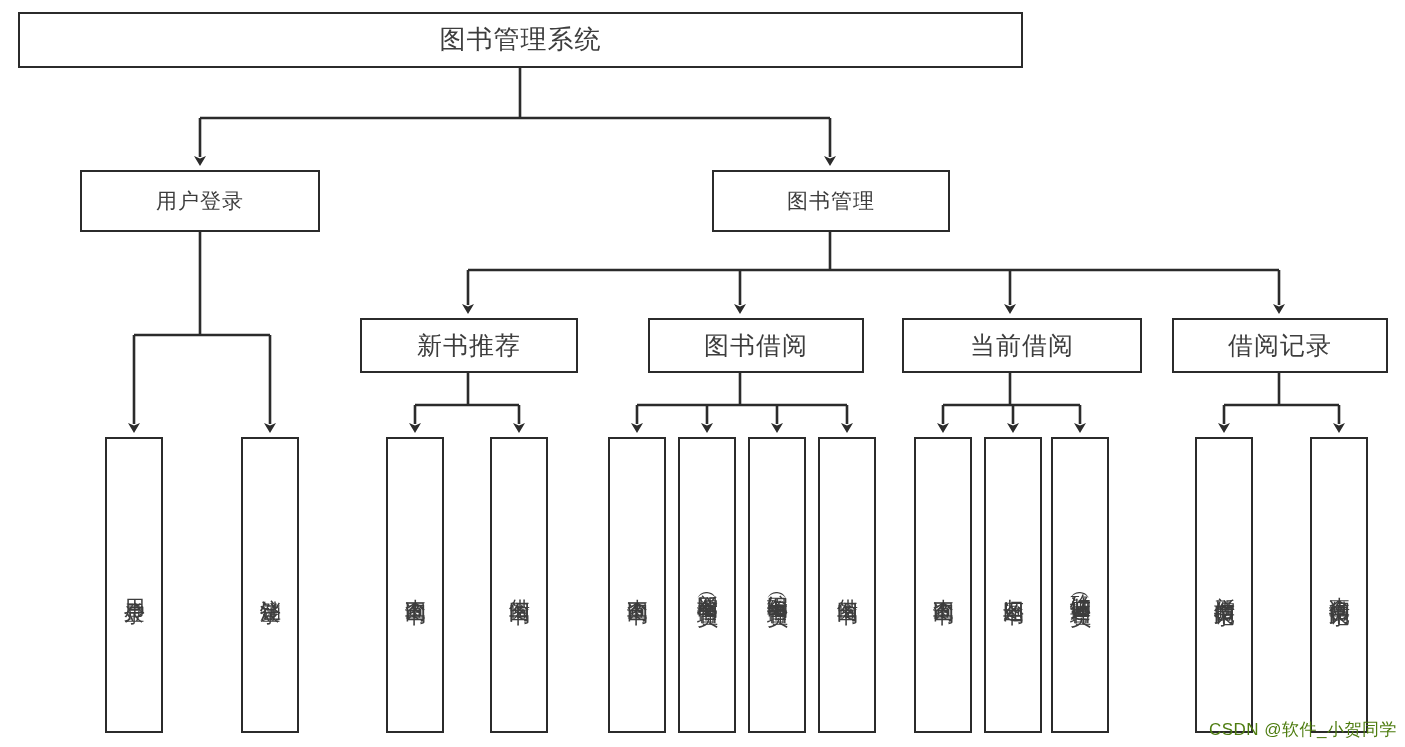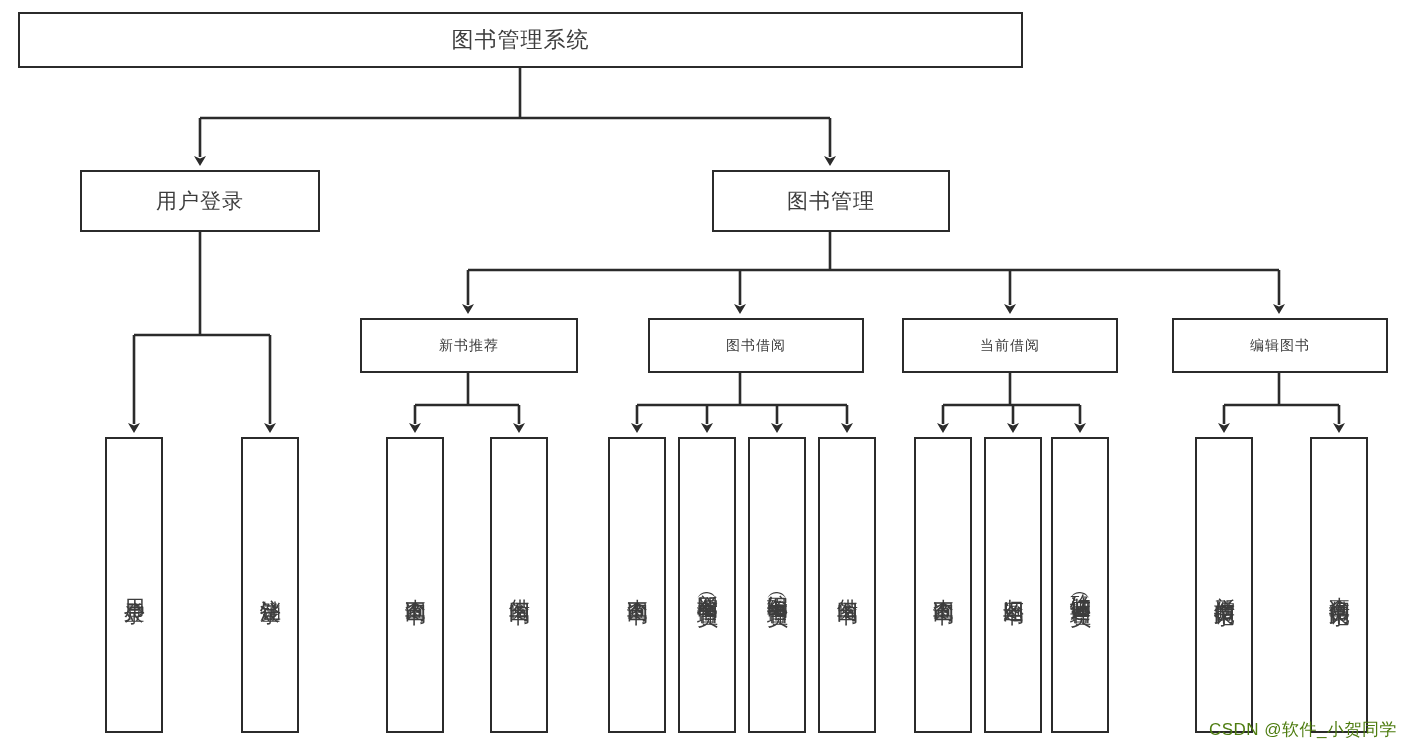--- a/index.html
+++ b/index.html
@@ -36,23 +36,23 @@
     justify-content: center;
     color: #3a3a3a;
   }
   .node .label {
     font-size: 21px;
     line-height: 1.15;
     letter-spacing: 1px;
     white-space: nowrap;
     color: #3d3d3d;
   }
-  .node.root .label { font-size: 22px; }
+  .node.root .label { font-size: 26px; }
   .node.level2 .label { font-size: 21px; }
-  .node.level3 .label { font-size: 14px; }
+  .node.level3 .label { font-size: 25px; }
   .node.leaf {
     align-items: center;
     justify-content: center;
     padding-top: 2px;
   }
   .node.leaf .label {
     writing-mode: vertical-rl;
     text-orientation: upright;
     font-size: 21px;
     line-height: 1.28;
@@ -136,25 +136,25 @@
   <div class="node level2" style="left:712px; top:170px; width:238px; height:62px;text-align:right;">
     <span class="label">图书管理</span>
   </div>
 
   <div class="node level3" style="left:360px; top:318px; width:218px; height:55px;">
     <span class="label">新书推荐</span>
   </div>
   <div class="node level3" style="left:632px; top:318px; width:216px; height:55px;margin-left:16px;">
     <span class="label">图书借阅</span>
   </div>
-  <div class="node level3" style="left:902px; top:318px; width:216px; height:55px;">
+  <div class="node level3" style="left:902px; top:318px; width:240px; height:55px;">
     <span class="label">当前借阅</span>
   </div>
   <div class="node level3" style="left:1172px; top:318px; width:216px; height:55px;">
-    <span class="label">编辑图书</span>
+    <span class="label">借阅记录</span>
   </div>
 
   <div class="node leaf" style="left:105px; top:437px; width:58px; height:296px;">
     <span class="label">用户登录</span>
   </div>
   <div class="node leaf" style="left:241px; top:437px; width:58px; height:296px;">
     <span class="label">注销登录</span>
   </div>
 
   <div class="node leaf" style="left:386px; top:437px; width:58px; height:296px;">

